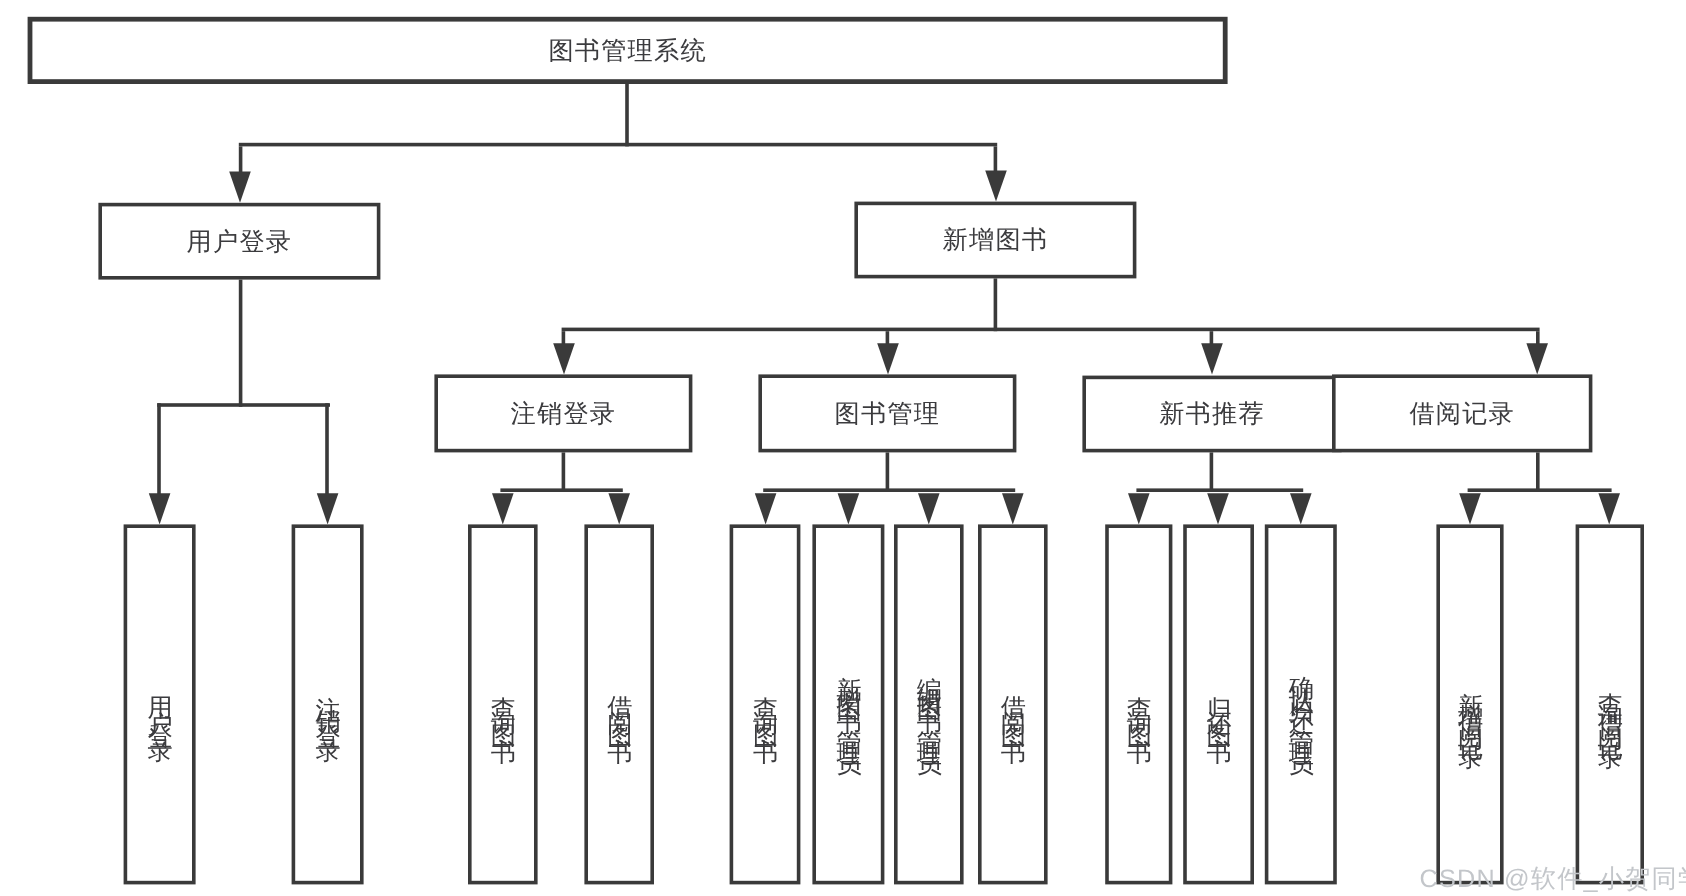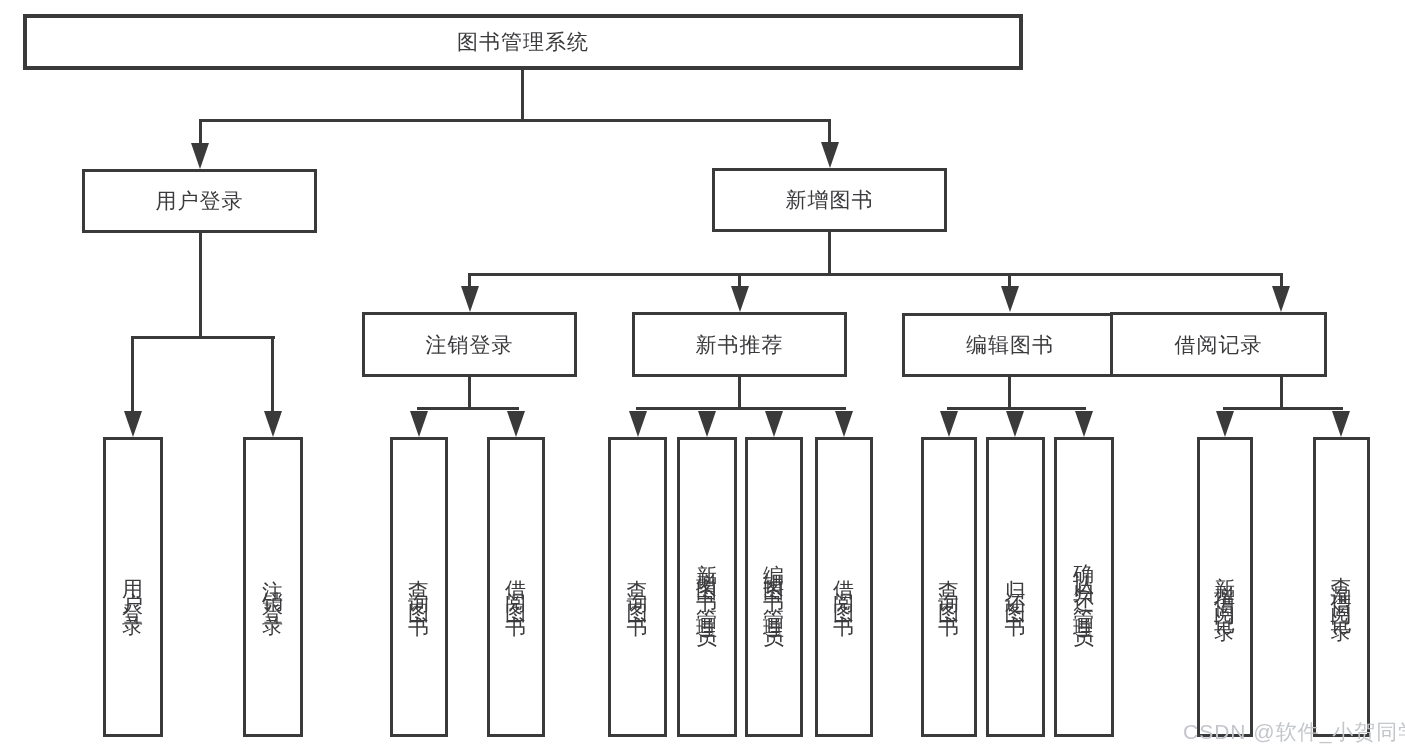--- a/index.html
+++ b/index.html
@@ -100,24 +100,24 @@
   <div class="arrow" style="left:731px;top:286px"></div>
   <div class="vline" style="left:1008px;top:276px;height:12px"></div>
   <div class="arrow" style="left:1001px;top:286px"></div>
   <div class="vline" style="left:1280px;top:276px;height:12px"></div>
   <div class="arrow" style="left:1272px;top:286px"></div>
 
   <div class="box" style="left:362px;top:312px;width:215px;height:65px">
     <span>注销登录</span>
   </div>
   <div class="box" style="left:632px;top:312px;width:215px;height:65px">
-    <span>新书推荐</span>
+    <span>图书管理</span>
   </div>
   <div class="box" style="left:902px;top:313px;width:216px;height:64px">
-    <span>编辑图书</span>
+    <span>新书推荐</span>
   </div>
   <div class="box" style="left:1110px;top:312px;width:217px;height:65px">
     <span>借阅记录</span>
   </div>
 
   <div class="vline" style="left:468px;top:377px;height:33px"></div>
   <div class="hline" style="left:417px;top:407px;width:102px"></div>
   <div class="arrow" style="left:410px;top:411px"></div>
   <div class="arrow" style="left:507px;top:411px"></div>
 

